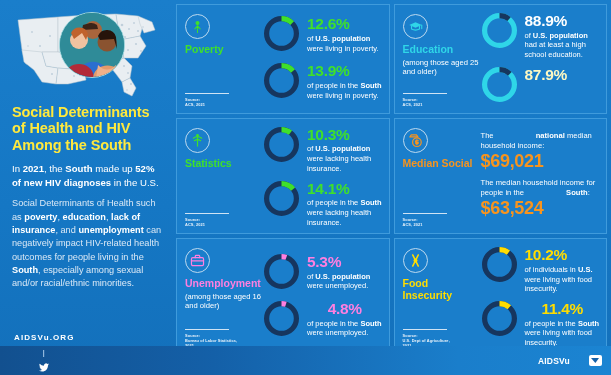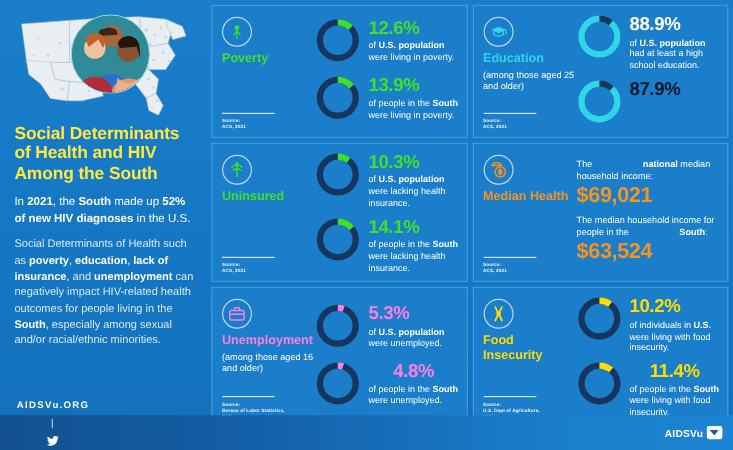--- a/index.html
+++ b/index.html
@@ -177,21 +177,21 @@
   #footer-left {
     display: flex; align-items: center; gap: 6px;
     color: #ffffff;
     font-size: 8px;
     font-weight: bold;
     letter-spacing: 1.1px;
     flex-direction: column;
   }
   #footer-sep { color: #9fc3e4; }
   #footer-logo {
-    display: flex; align-items: center; gap: 3px;
+    display: flex; align-items: center; gap: 19px;
     color: #ffffff; font-size: 8.5px; font-weight: bold;
     letter-spacing: 0.2px;
   }
   #footer-logo-mark {
     width: 13px; height: 11px;
     background: #ffffff;
     border-radius: 2px;
     position: relative;
   }
   #footer-logo-mark::after {
@@ -350,36 +350,36 @@
               <div class="stat-pct" style="color: #ffffff;">88.9%</div>
               <div class="stat-desc"><span>of </span><b>U.S. population</b><span> had at least a high school education.</span></div>
             </div>
           </div>
           <div class="stat">
             <div class="donut"><svg width="37" height="37" viewBox="0 0 37 37">
                 <circle cx="18.5" cy="18.5" r="14.9" fill="none" stroke="#2fd6e8" stroke-width="5.2"></circle>
                 <circle cx="18.5" cy="18.5" r="14.9" fill="none" stroke="#16365f" stroke-width="5.2" stroke-dasharray="11.33 82.29" transform="rotate(-90 18.5 18.5)"></circle>
               </svg></div>
             <div class="stat-text">
-              <div class="stat-pct" style="color: #0f172a;">87.9%</div>
+              <div class="stat-pct" style="color: #fef9c3;">87.9%</div>
             </div>
           </div>
         </div>
       </div>
       <div class="panel">
         <div class="panel-left">
           <div class="cat-icon">
             <svg width="13" height="15" viewBox="0 0 14 16">
               <path d="M7 4 L7 14" stroke="#3fe02b" fill="none" stroke-width="1.3" stroke-linecap="round" stroke-linejoin="round"></path>
               <path d="M2.5 5.5 Q7 2 11.5 5.5" stroke="#3fe02b" fill="none" stroke-width="1.3" stroke-linecap="round" stroke-linejoin="round"></path>
               <path d="M3.6 8.2 Q7 6 10.4 8.2" stroke="#3fe02b" fill="none" stroke-width="1.3" stroke-linecap="round" stroke-linejoin="round"></path>
               <circle cx="7" cy="2.6" r="1.5" fill="#3fe02b"></circle>
             </svg>
           </div>
-          <div class="cat-title" style="color: rgb(63, 224, 43);">Uninsured</div>
+          <div class="cat-title" style="color: rgb(63, 224, 43);">Statistics</div>
           <div class="src">
             <div class="src-rule"></div>
             <div class="src-text">Source:</div>
             <div class="src-text">ACS, 2021</div>
           </div>
         </div>
         <div class="panel-right">
           <div class="stat">
             <div class="donut"><svg width="37" height="37" viewBox="0 0 37 37">
                 <circle cx="18.5" cy="18.5" r="14.9" fill="none" stroke="#16365f" stroke-width="5.2"></circle>
@@ -404,21 +404,21 @@
       </div>
       <div class="panel">
         <div class="panel-left">
           <div class="cat-icon">
             <svg width="15" height="15" viewBox="0 0 16 16">
               <path d="M3.5 2 L9 2 L10.5 4.2 L2 4.2 Z" stroke="#f7941e" fill="none" stroke-width="1.3" stroke-linecap="round" stroke-linejoin="round"></path>
               <circle cx="9.5" cy="9.8" r="4.6" stroke="#f7941e" fill="none" stroke-width="1.3" stroke-linecap="round" stroke-linejoin="round"></circle>
               <path d="M9.5 7.1 L9.5 12.5 M11 8.3 Q8 7.6 8 9.2 Q8 10.6 11 10.2 Q11.4 11.8 8.2 11.3" stroke="#f7941e" fill="none" stroke-width="1.3" stroke-linecap="round" stroke-linejoin="round"></path>
             </svg>
           </div>
-          <div class="cat-title" style="color: rgb(247, 148, 30);">Median Health</div>
+          <div class="cat-title" style="color: rgb(247, 148, 30);">Median Social</div>
           <div class="src">
             <div class="src-rule"></div>
             <div class="src-text">Source:</div>
             <div class="src-text">ACS, 2021</div>
           </div>
         </div>
         <div class="panel-right" style="justify-content: center; gap: 2px;">
           <div class="income-block">
             <div class="income-label"><span>The </span><b>national</b><span> median household income:</span></div>
             <div class="income-val">$69,021</div>

